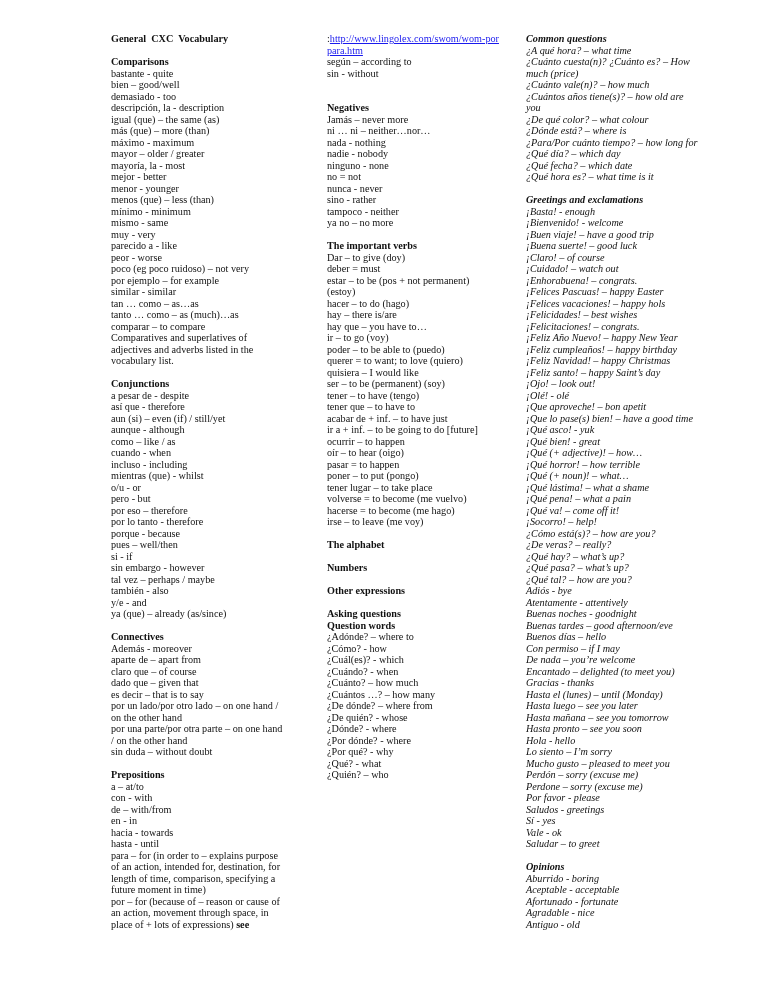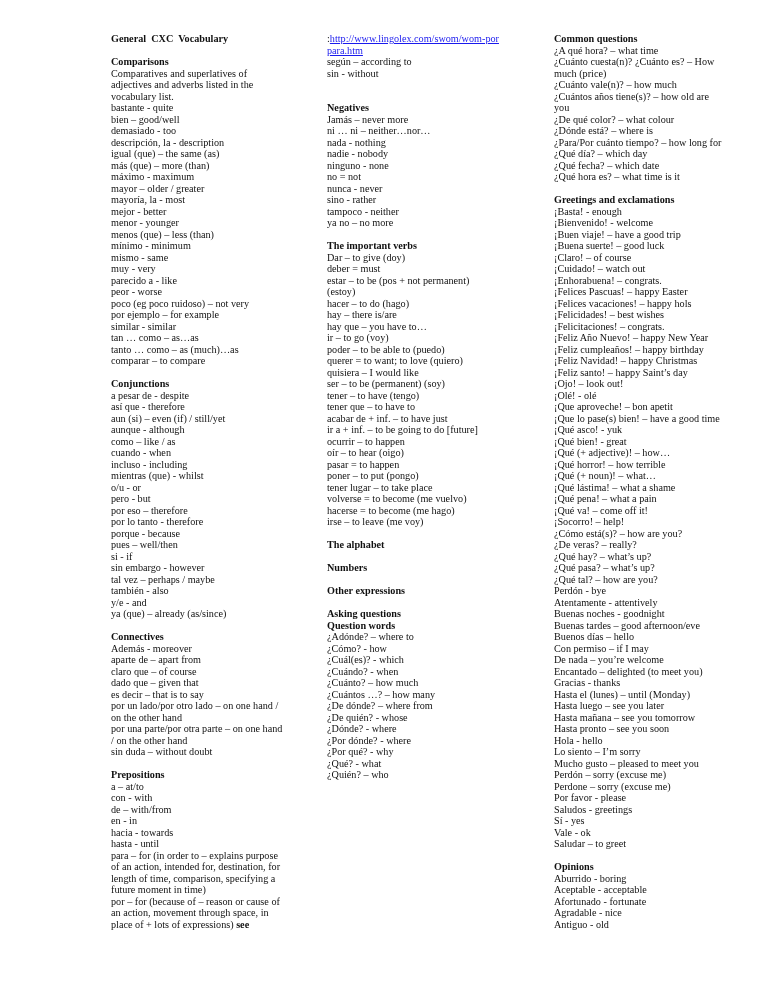--- a/index.html
+++ b/index.html
@@ -4,41 +4,36 @@
 <style>
   html, body { margin: 0; padding: 0; background: #ffffff; }
   body {
     width: 768px; height: 994px; position: relative; overflow: hidden;
     font-family: "Liberation Serif", serif; font-size: 10.2px; color: #111;
     line-height: 11.5px;
   }
   .col { position: absolute; top: 33px; }
   #col1 { left: 111px; width: 195px; }
   #col2 { left: 327px; width: 195px; }
-  #col3 { left: 554px; width: 210px; }
+  #col3 { left: 526px; width: 210px; font-style: italic; }
   .line { white-space: pre-wrap; }
   .h { font-weight: bold; }
   .gap { height: 11.5px; }
   .gap2 { height: 23px; }
   .title { font-weight: bold; }
   a.link { color: #1a1aee; text-decoration: underline; }
   b.see { font-weight: bold; }
 </style>
 </head>
 <body>
 
 <div class="col" id="col1">
   <div class="line title">General  CXC  Vocabulary</div>
   <div class="gap"></div>
   <div class="line h">Comparisons</div>
-  <div>
-      <div class="line">Comparatives and superlatives of</div>
-      <div class="line">adjectives and adverbs listed in the</div>
-      <div class="line">vocabulary list.</div>
-    </div>
   <div>
       <div class="line">bastante - quite</div>
       <div class="line">bien – good/well</div>
       <div class="line">demasiado - too</div>
       <div class="line">descripción, la - description</div>
       <div class="line">igual (que) – the same (as)</div>
       <div class="line">más (que) – more (than)</div>
       <div class="line">máximo - maximum</div>
       <div class="line">mayor – older / greater</div>
       <div class="line">mayoría, la - most</div>
@@ -49,20 +44,25 @@
       <div class="line">mismo - same</div>
       <div class="line">muy - very</div>
       <div class="line">parecido a - like</div>
       <div class="line">peor - worse</div>
       <div class="line">poco (eg poco ruidoso) – not very</div>
       <div class="line">por ejemplo – for example</div>
       <div class="line">similar - similar</div>
       <div class="line">tan … como – as…as</div>
       <div class="line">tanto … como – as (much)…as</div>
       <div class="line">comparar – to compare</div>
+    </div>
+  <div>
+      <div class="line">Comparatives and superlatives of</div>
+      <div class="line">adjectives and adverbs listed in the</div>
+      <div class="line">vocabulary list.</div>
     </div>
   <div class="gap"></div>
   <div class="line h">Conjunctions</div>
   <div>
       <div class="line">a pesar de - despite</div>
       <div class="line">así que - therefore</div>
       <div class="line">aun (si) – even (if) / still/yet</div>
       <div class="line">aunque - although</div>
       <div class="line">como – like / as</div>
       <div class="line">cuando - when</div>
@@ -234,21 +234,21 @@
       <div class="line">¡Qué (+ noun)! – what…</div>
       <div class="line">¡Qué lástima! – what a shame</div>
       <div class="line">¡Qué pena! – what a pain</div>
       <div class="line">¡Qué va! – come off it!</div>
       <div class="line">¡Socorro! – help!</div>
       <div class="line">¿Cómo está(s)? – how are you?</div>
       <div class="line">¿De veras? – really?</div>
       <div class="line">¿Qué hay? – what’s up?</div>
       <div class="line">¿Qué pasa? – what’s up?</div>
       <div class="line">¿Qué tal? – how are you?</div>
-      <div class="line">Perdón - bye</div>
+      <div class="line">Adiós - bye</div>
       <div class="line">Atentamente - attentively</div>
       <div class="line">Buenas noches - goodnight</div>
       <div class="line">Buenas tardes – good afternoon/eve</div>
       <div class="line">Buenos días – hello</div>
       <div class="line">Con permiso – if I may</div>
       <div class="line">De nada – you’re welcome</div>
       <div class="line">Encantado – delighted (to meet you)</div>
       <div class="line">Gracias - thanks</div>
       <div class="line">Hasta el (lunes) – until (Monday)</div>
       <div class="line">Hasta luego – see you later</div>

